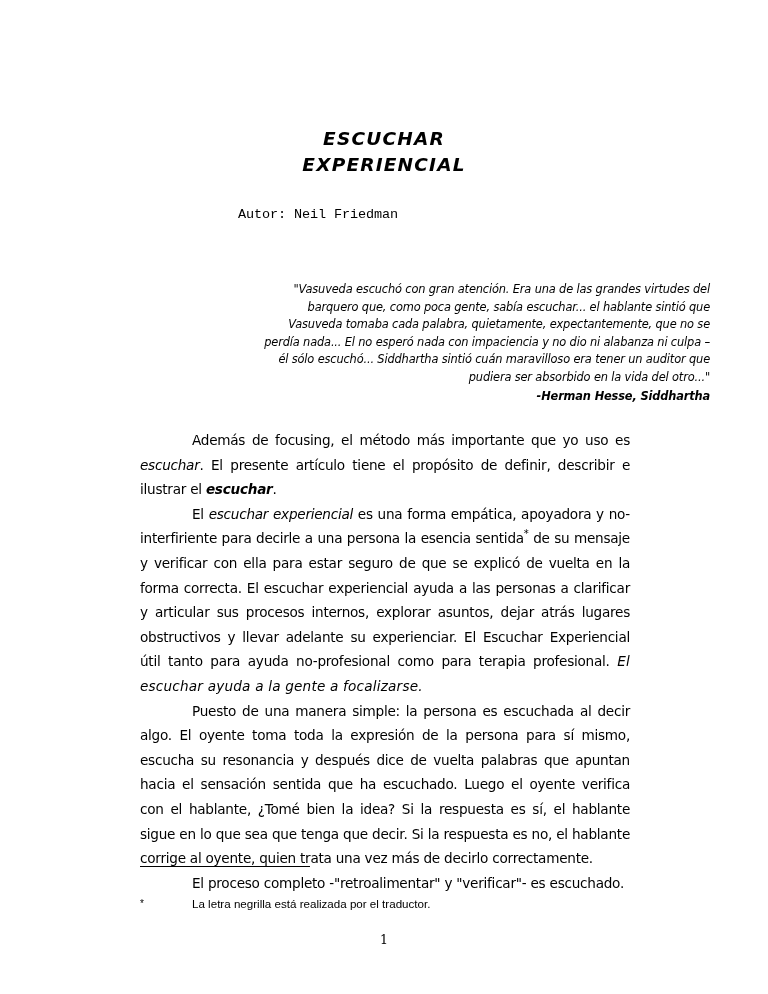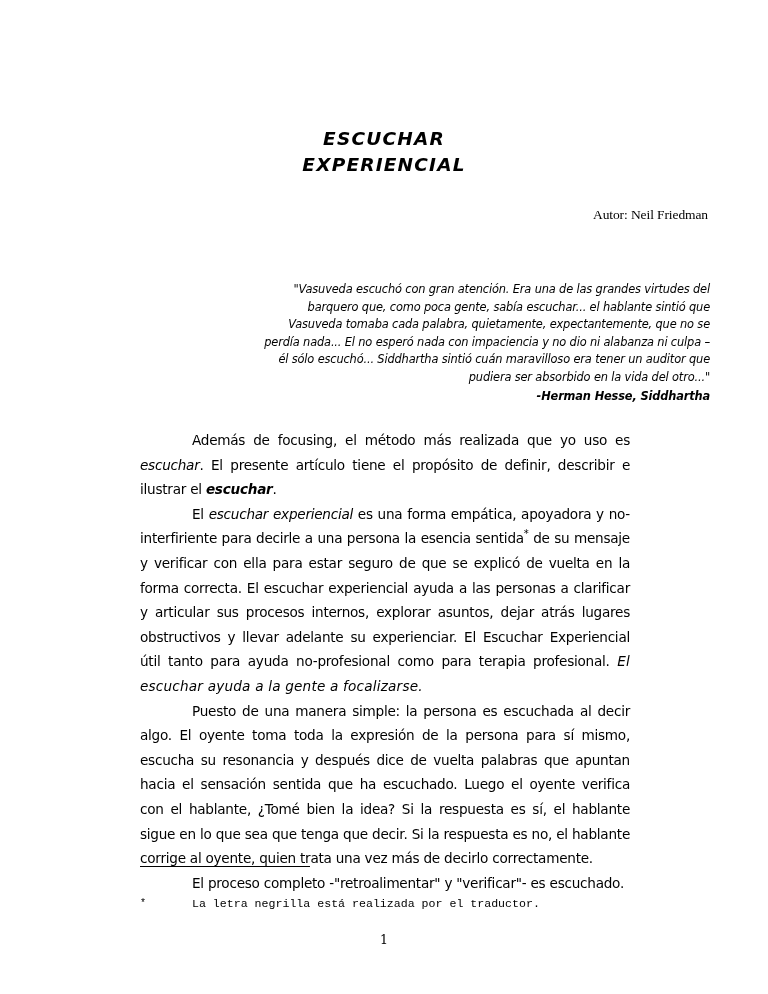--- a/index.html
+++ b/index.html
@@ -39,22 +39,22 @@
     line-height: 26px;
     color: #000;
   }
 
   
   .authors {
     position: absolute;
     right: 60px;
     top: 204px;
     width: 470px;
-    text-align: right;
-    font-family: Liberation Serif, serif;
+    text-align: left;
+    font-family: Liberation Mono, monospace;
     font-size: 13.5px;
     line-height: 21px;
     letter-spacing: -0.1px;
   }
 
   
   .quote {
     position: absolute;
     right: 58px;
     top: 281px;
@@ -111,21 +111,21 @@
     top: 866px;
     width: 170px;
     height: 0;
     border-top: 1px solid #000;
   }
   .footnote {
     position: absolute;
     left: 140px;
     top: 896px;
     width: 490px;
-    font-family: Liberation Mono, monospace;
+    font-family: Liberation Sans, sans-serif;
     font-size: 11.6px;
     line-height: 15px;
     color: #000;
   }
   .footnote .marker {
     display: inline-block;
     width: 52px;
     vertical-align: top;
     font-size: 10px;
   }
@@ -159,21 +159,21 @@
     <div>Autor: Neil Friedman</div>
   </div>
 
   <div class="quote">
     <span>"Vasuveda escuchó con gran atención. Era una de las grandes virtudes del barquero que, como poca gente, sabía escuchar... el hablante sintió que Vasuveda tomaba cada palabra, quietamente, expectantemente, que no se perdía nada... El no esperó nada con impaciencia y no dio ni alabanza ni culpa – él sólo escuchó... Siddhartha sintió cuán maravilloso era tener un auditor que pudiera ser absorbido en la vida del otro..."</span>
     <span class="src">-Herman Hesse, Siddhartha</span>
   </div>
 
   <div class="body-text">
 
-    <p><span>Además de focusing, el método más realizada que yo uso es </span><span class="it">escuchar</span><span>. El presente artículo tiene el propósito de  definir, describir e ilustrar el </span><span class="bi">escuchar</span><span>.</span></p>
+    <p><span>Además de focusing, el método más importante que yo uso es </span><span class="it">escuchar</span><span>. El presente artículo tiene el propósito de  definir, describir e ilustrar el </span><span class="bi">escuchar</span><span>.</span></p>
 
     <p><span>El </span><span class="it">escuchar experiencial</span><span> es una forma empática, apoyadora y no-interfiriente para decirle a una persona la </span><span class="bd">esencia sentida</span><sup class="fn">*</sup><span> de su mensaje y verificar con ella para estar seguro de que se explicó de vuelta en la forma correcta. El escuchar experiencial ayuda a las personas a clarificar y articular sus procesos internos, explorar asuntos, dejar atrás lugares obstructivos y llevar adelante su experienciar.  El  Escuchar Experiencial útil tanto para ayuda no-profesional como para terapia profesional. </span><span class="it2">El escuchar ayuda a la gente a focalizarse.</span></p>
 
     <p>Puesto de una manera simple: la persona es escuchada al decir algo. El oyente toma toda la expresión de la persona para sí mismo, escucha su resonancia y después dice de vuelta palabras que apuntan hacia el sensación sentida que ha escuchado. Luego el oyente verifica con el hablante, ¿Tomé bien la idea? Si la respuesta es sí, el hablante sigue en lo que sea que tenga que decir. Si la respuesta es no, el hablante corrige al oyente, quien trata una vez más de decirlo correctamente.</p>
 
     <p>El proceso completo -"retroalimentar" y "verificar"- es escuchado.</p>
 
 
   </div>
 

